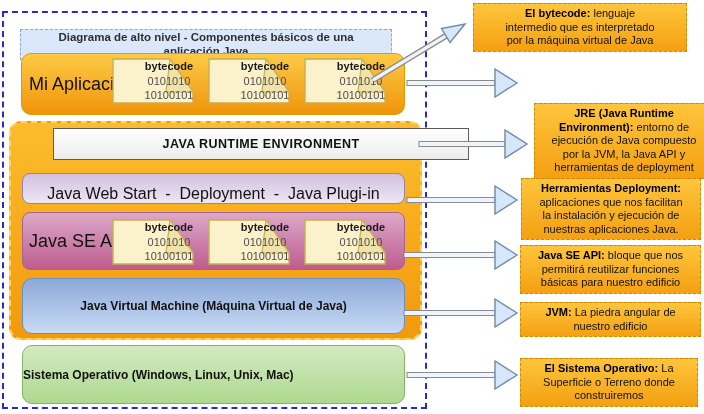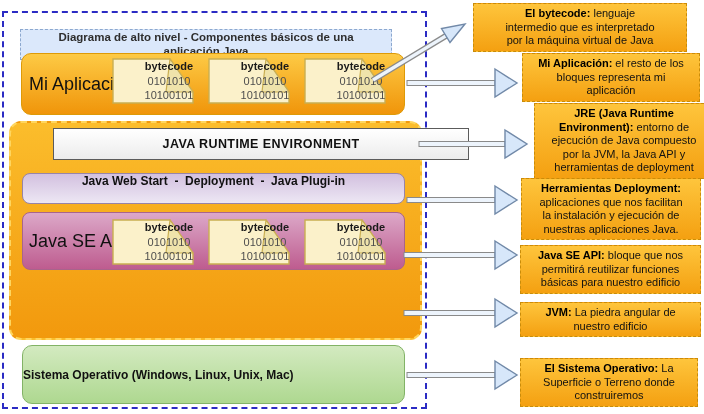--- a/index.html
+++ b/index.html
@@ -36,22 +36,22 @@
   }
   .jre-header{
     left:5px;top:128px;width:416px;height:32px;
     background:linear-gradient(#FFFFFF,#ECECEC);border:1px solid #5B5B5B;
     display:flex;align-items:center;justify-content:center;
     font-size:12.5px;font-weight:bold;color:#111;letter-spacing:.4px;margin-left:48px;
   }
   .jws-bar{
     left:22px;top:173px;width:383px;height:31px;border-radius:8px;
     background:linear-gradient(#D2C0DF,#EDE7F4);border:1px solid #9784A8;
-    display:flex;align-items:flex-start;justify-content:center;
-    font-size:12px;font-weight:bold;color:#111;
+    display:flex;align-items:flex-end;justify-content:center;
+    font-size:16px;font-weight:normal;color:#111;
   }
   .jws-bar .pre{white-space:pre;}
   .se-api{
     left:22px;top:212px;width:383px;height:58px;border-radius:8px;
     background:linear-gradient(#DCA8C8,#BE5C8F);border:1px solid #A8648C;
   }
   .jvm-box{
     left:22px;top:278px;width:383px;height:56px;border-radius:10px;
     background:linear-gradient(#8CA9D9,#C9DBF3);border:1px solid #6C8EBF;
     display:flex;align-items:center;justify-content:center;
@@ -149,32 +149,32 @@
     </div>
     <div class="bicon" style="left:281px;top:6px;">
       <svg width="82" height="46" viewBox="0 0 82 46">
         <polygon points="1,1 58,1 81,34 81,45 1,45" fill="#FBF1CA" stroke="#C9AE52" stroke-width="1.4"></polygon>
         <polygon points="58,1 81,34 54,34" fill="#EFE3AB" stroke="#C9AE52" stroke-width="1.2"></polygon>
       </svg>
       <div class="btxt"><b>bytecode</b><br><span>0101010</span><br><span>10100101</span></div>
     </div>
   </div>
 
+  <div class="abs jvm-box">
+    <span>Java Virtual Machine (Máquina Virtual de Java)</span>
+  </div>
 
   <div class="abs os-box">
     <span>Sistema Operativo (Windows, Linux, Unix, Mac)</span>
   </div>
 
   <div class="callout" style="left:473px;top:3px;width:214px;"><b>El bytecode:</b><span> lenguaje
 intermedio que es interpretado
 por la máquina virtual de Java</span></div>
 
-  <div class="callout" style="left:522px;top:53px;width:178px;"><b>Mi Aplicación:</b><span> el resto de los
-bloques representa mi
-aplicación</span></div>
 
   <div class="callout" style="left:534px;top:103px;width:180px;"><b>JRE (Java Runtime
 Environment):</b><span> entorno de
 ejecución de Java compuesto
 por la JVM, la Java API y
 herramientas de deployment</span></div>
 
   <div class="callout" style="left:520px;top:245px;width:181px;"><b>Java SE API:</b><span> bloque que nos
 permitirá reutilizar funciones
 básicas para nuestro edificio</span></div>

